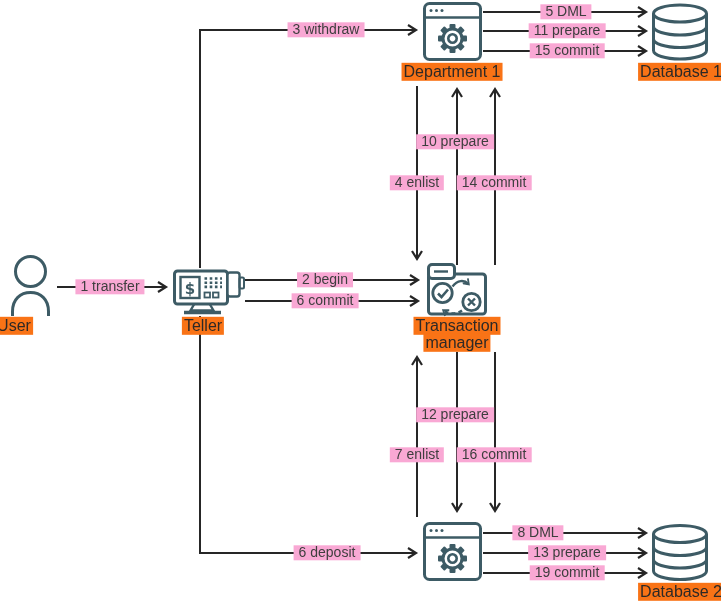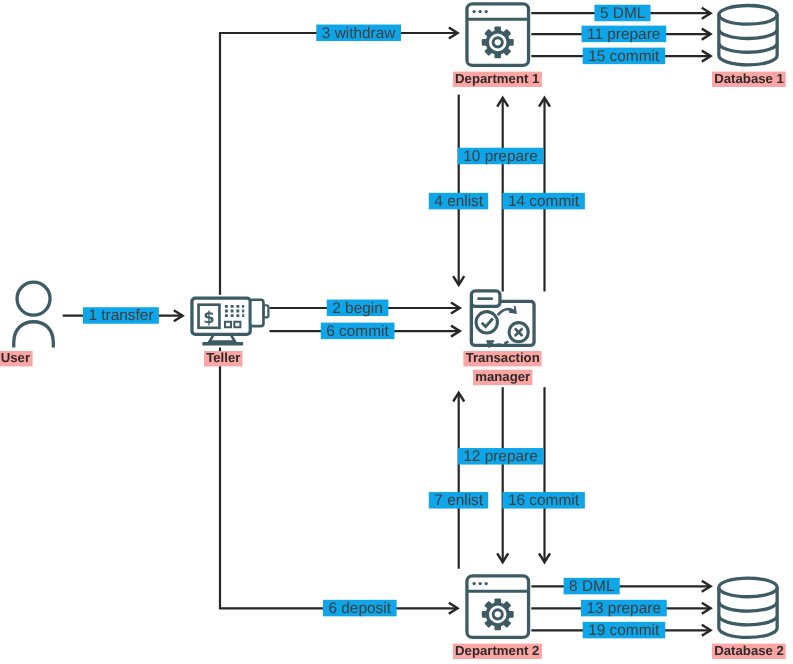--- a/index.html
+++ b/index.html
@@ -3,27 +3,27 @@
 <meta charset="utf-8">
 <style>
   html,body{margin:0;padding:0;background:#fff;}
   .stage{
     position:relative;width:721px;height:604px;background:#ffffff;
     font-family:"Liberation Sans","DejaVu Sans",sans-serif;overflow:hidden;
   }
   .stage svg{position:absolute;left:0;top:0;}
   .elabel{
     position:absolute;transform:translate(-50%,-50%);
-    background:#0ea5e9;padding:0 5px;font-size:14px;color:#3e3e3e;
+    background:#f9a8d4;padding:0 5px;font-size:14px;color:#3e3e3e;
     white-space:nowrap;line-height:1.1;
   }
   .nlabel{
     position:absolute;transform:translate(-50%,-50%);
-    background:#fca5a5;padding:0 2px;font-size:12px;color:#2d2926;
-    white-space:nowrap;line-height:1.15;font-weight:bold;
+    background:#f97316;padding:0 2px;font-size:16px;color:#2d2926;
+    white-space:nowrap;line-height:1.15;
   }
   .nlabel.two-line{}
 </style>
 </head>
 <body>
 
 <div class="stage">
 
   <svg width="721" height="604" viewBox="0 0 721 604">
     <defs>
@@ -147,18 +147,17 @@
   <span class="elabel" style="left:567px;top:51px">15 commit</span>
 
   <span class="elabel" style="left:538px;top:533px">8 DML</span>
   <span class="elabel" style="left:567px;top:553px">13 prepare</span>
   <span class="elabel" style="left:567px;top:573px">19 commit</span>
 
   <span class="nlabel" style="left:14px;top:326px">User</span>
   <span class="nlabel" style="left:203px;top:326px">Teller</span>
   <span class="nlabel" style="left:452px;top:72px">Department 1</span>
   <span class="nlabel" style="left:681px;top:72px">Database 1</span>
-  <span class="nlabel" style="left:452px;top:592px">Department 2</span>
   <span class="nlabel" style="left:681px;top:592px">Database 2</span>
   <span class="nlabel two-line" style="left:457px;top:326px">Transaction</span>
   <span class="nlabel two-line" style="left:457px;top:343px">manager</span>
 
 </div>
 
 </body></html>

